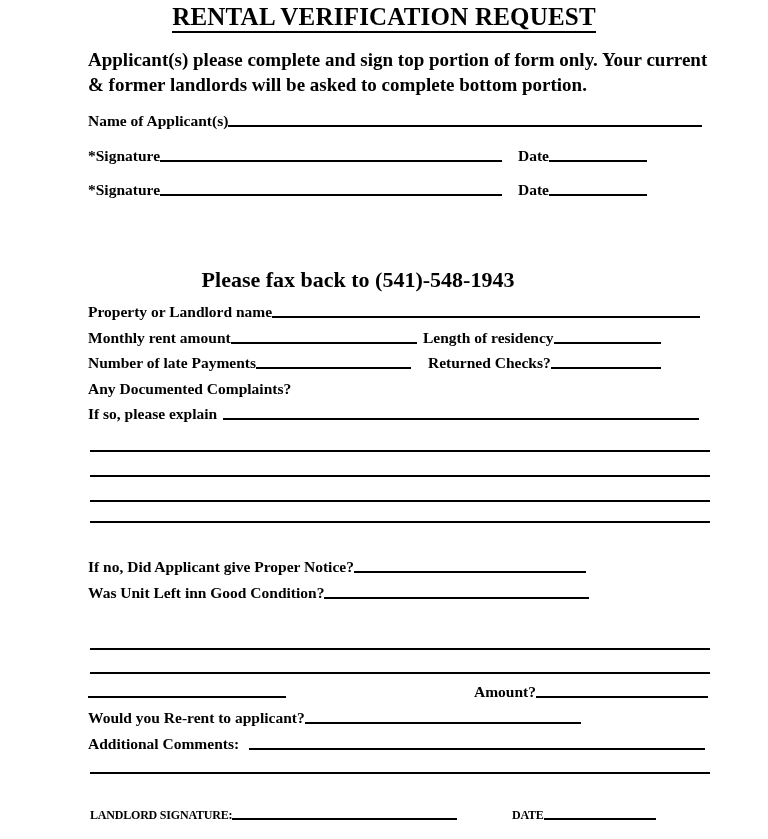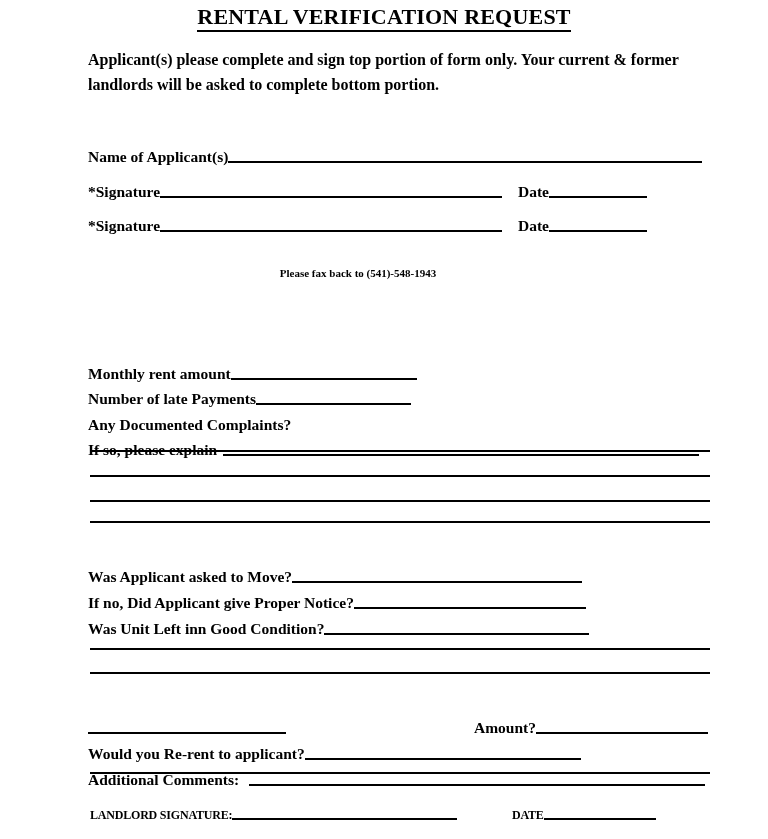--- a/index.html
+++ b/index.html
@@ -24,51 +24,50 @@
     box-sizing: border-box;
   }
 
   
   .doc-title {
     position: absolute;
     top: 4px;
     left: 0;
     width: 768px;
     text-align: center;
-    font-size: 22px;
+    font-size: 25px;
     font-weight: bold;
     letter-spacing: 0.2px;
     line-height: 26px;
   }
   .doc-title span {
     border-bottom: 2px solid #000;
     padding-bottom: 1px;
   }
 
   
   .intro {
     position: absolute;
     top: 47px;
     left: 88px;
     width: 624px;
-    font-size: 16px;
+    font-size: 19px;
     font-weight: bold;
     line-height: 25px;
     text-align: left;
   }
 
   
   .row {
     position: absolute;
     left: 88px;
     font-size: 15.5px;
     font-weight: bold;
     white-space: nowrap;
     line-height: 18px;
-    margin-top: 36px;
   }
   .label {
     display: inline-block;
     vertical-align: baseline;
   }
   .rule {
     display: inline-block;
     vertical-align: baseline;
     border-bottom: 2px solid #000;
     height: 13px;
@@ -86,21 +85,21 @@
     line-height: 16px;
   }
 
   
   .fax {
     position: absolute;
     top: 267px;
     left: 0;
     width: 716px;
     text-align: center;
-    font-size: 11px;
+    font-size: 22px;
     font-weight: bold;
   }
 
   
   .blank-line {
     position: absolute;
     left: 90px;
     border-bottom: 2.5px solid #000;
     height: 0;
   }
@@ -140,45 +139,51 @@
   <div class="row" style="top:181px;">
     <span class="label">*Signature</span><span class="rule" style="width:342px;"></span>
   </div>
   <div class="row" style="top:181px; left:518px;">
     <span class="label">Date</span><span class="rule" style="width:98px;"></span>
   </div>
 
 
   <div class="fax">Please fax back to (541)-548-1943</div>
 
+  <div class="row" style="top:303px;">
+    <span class="label">Property or Landlord name</span><span class="rule" style="width:428px;"></span>
+  </div>
 
   <div class="row" style="top:329px;">
     <span class="label">Monthly rent amount</span><span class="rule" style="width:186px;"></span>
   </div>
+  <div class="row" style="top:329px; left:423px;">
+    <span class="label">Length of residency</span><span class="rule" style="width:107px;"></span>
+  </div>
 
   <div class="row" style="top:354px;">
     <span class="label">Number of late Payments</span><span class="rule" style="width:155px;"></span>
+  </div>
+  <div class="row" style="top:354px; left:428px;">
+    <span class="label">Returned Checks?</span><span class="rule" style="width:110px;"></span>
   </div>
 
   <div class="row" style="top:405px;">
     <span class="label">If so, please explain</span><span class="rule" style="width:476px; margin-left:6px;"></span>
   </div>
 
   <div class="row" style="top:380px;">
     <span class="label">Any Documented Complaints?</span>
   </div>
 
   <div class="blank-line" style="top:450px; width:620px;"></div>
   <div class="blank-line" style="top:475px; width:620px;"></div>
   <div class="blank-line" style="top:500px; width:620px;"></div>
   <div class="blank-line" style="top:521px; width:620px;"></div>
 
-  <div class="row" style="top:532px;">
-    <span class="label">Was Applicant asked to Move?</span><span class="rule" style="width:290px;"></span>
-  </div>
 
   <div class="row" style="top:558px;">
     <span class="label">If no, Did Applicant give Proper Notice?</span><span class="rule" style="width:232px;"></span>
   </div>
 
   <div class="row" style="top:584px;">
     <span class="label">Was Unit Left inn Good Condition?</span><span class="rule" style="width:265px;"></span>
   </div>
 
 

